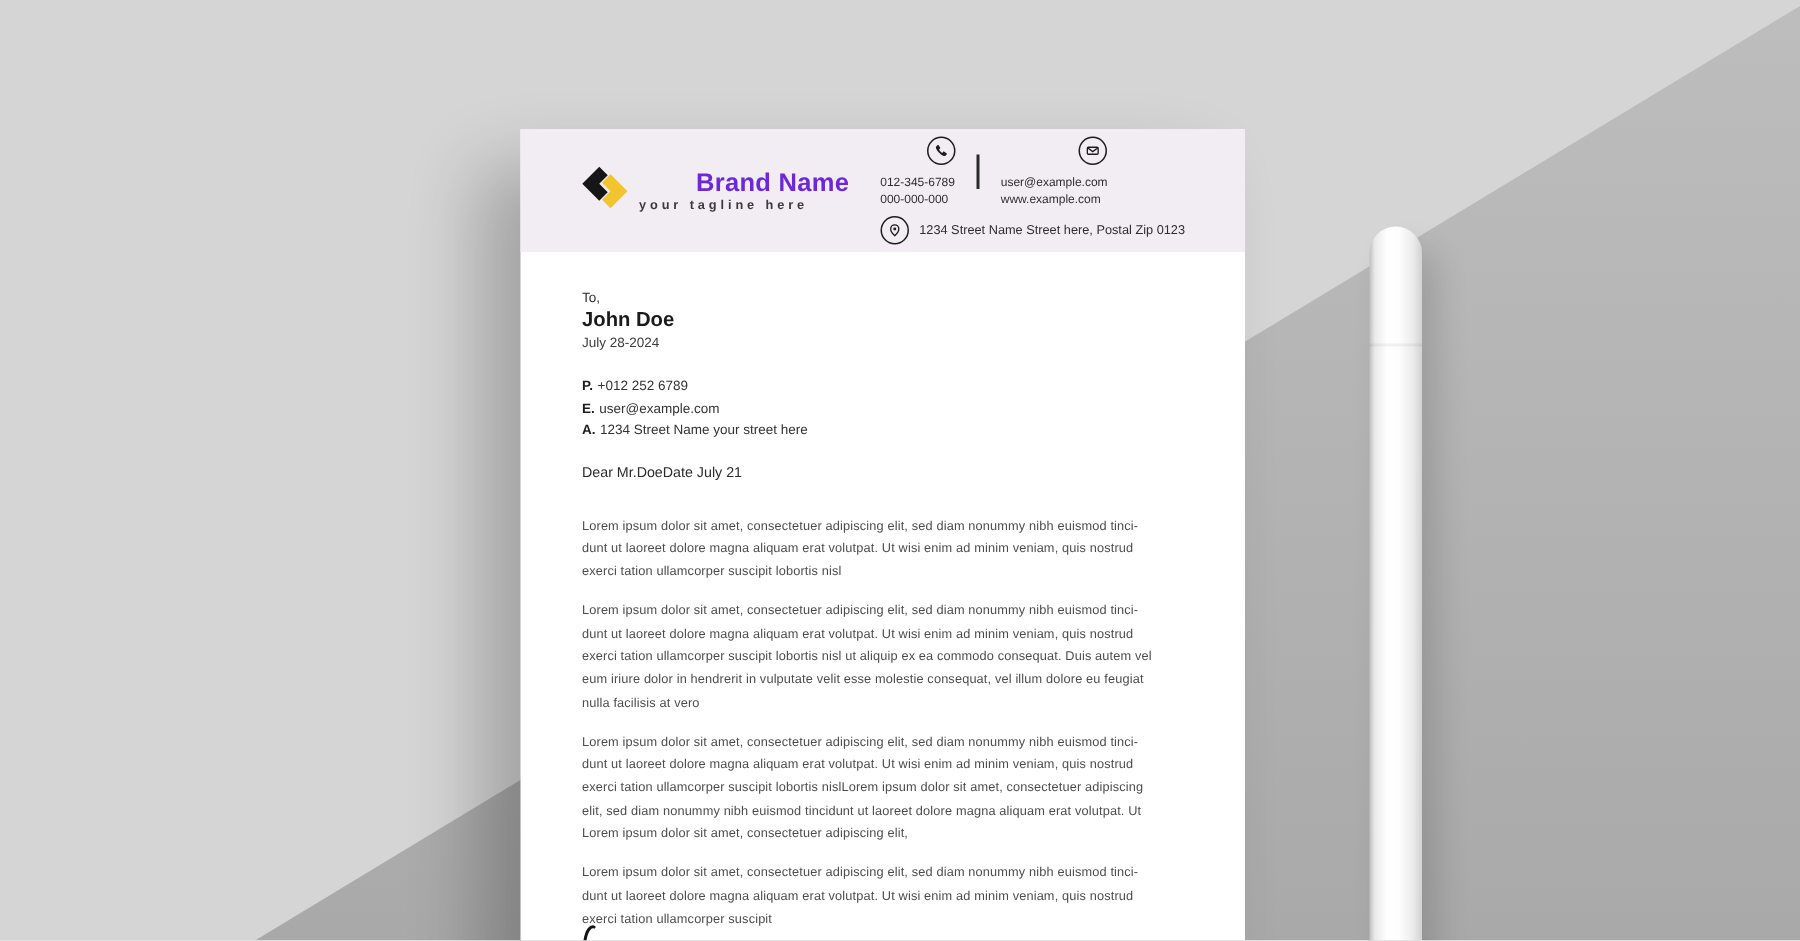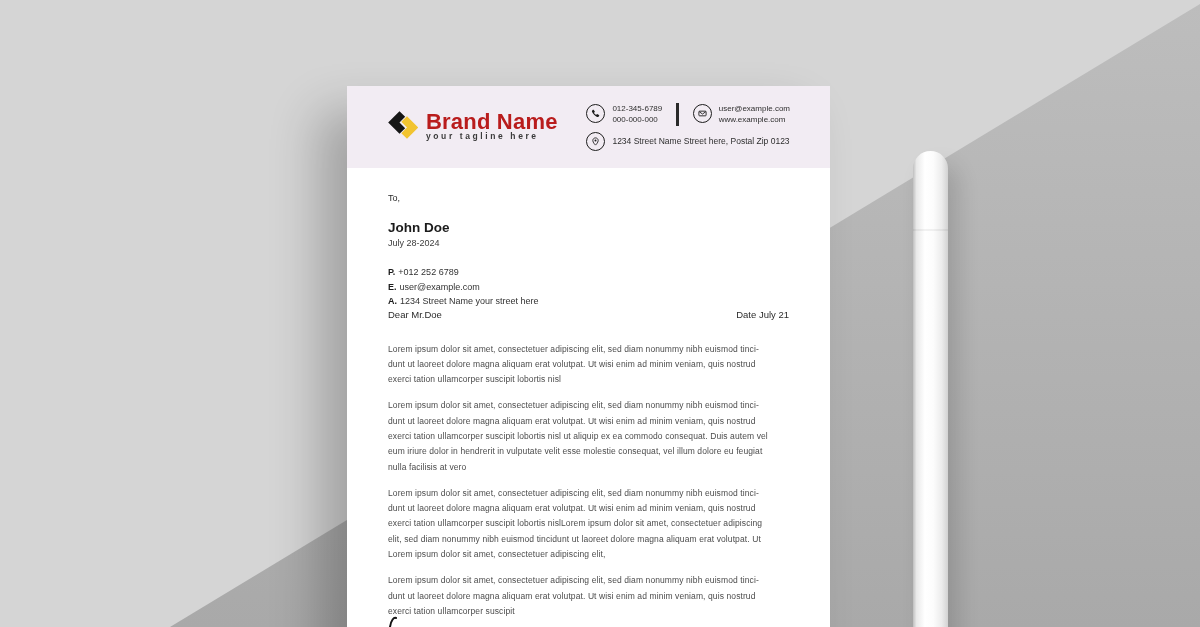--- a/index.html
+++ b/index.html
@@ -30,44 +30,44 @@
     background:#ffffff;
     box-shadow:-28px 26px 46px rgba(0,0,0,0.24);
   }
   .paper-header{
     height:82px;background:#f2ecf3;
     display:flex;align-items:center;justify-content:space-between;
     padding:0 40px 0 41px;box-sizing:border-box;
   }
   .brand{display:flex;align-items:center;gap:8px;}
   .brand-text{display:flex;flex-direction:column;}
-  .brand-name{font-size:22px;font-weight:bold;color:#b91c1c;letter-spacing:.2px;line-height:18px;}
+  .brand-name{font-size:17px;font-weight:bold;color:#6d28d9;letter-spacing:.2px;line-height:18px;margin-left:38px;}
   .brand-tagline{font-size:8.5px;color:#3b3b3b;letter-spacing:2.6px;line-height:11px;font-weight:bold;}
 
   .contact{display:flex;flex-direction:column;gap:6px;}
   .contact-top{display:flex;align-items:center;gap:10px;}
-  .c-item{display:flex;align-items:flex-start;gap:7px;}
+  .c-item{display:flex;align-items:flex-end;gap:7px;flex-direction:column;}
   .icon-circle{
     width:17px;height:17px;border:1.4px solid #1d1d1d;border-radius:50%;
     display:flex;align-items:center;justify-content:center;flex:0 0 auto;background:transparent;
   }
   .c-lines{display:flex;flex-direction:column;}
   .c-line{font-size:8px;color:#2e2e2e;line-height:10.5px;}
   .v-divider{width:2.5px;height:23px;background:#2a2a2a;margin:0 4px;}
   .contact-bottom{display:flex;align-items:center;gap:7px;}
 
   
   .paper-body{padding:25px 41px 0;box-sizing:border-box;color:#2d2d2d;}
   .to-label{font-size:9px;line-height:11px;color:#2c2c2c;}
-  .recipient-name{font-size:13.5px;font-weight:bold;color:#1b1b1b;line-height:16px;margin:16px 0 1px;}
+  .recipient-name{font-size:13.5px;font-weight:bold;color:#1b1b1b;line-height:16px;margin:1px 0 1px;}
   .recipient-date{font-size:9px;color:#3d3d3d;line-height:12px;}
   .sender-block{margin-top:16px;}
   .sender-row{font-size:9px;line-height:14.5px;color:#333;}
   .sender-row b{color:#1c1c1c;margin-right:3px;}
-  .salutation-row{margin-top:0;display:flex;justify-content:space-between;font-size:9.5px;color:#2c2c2c;}
+  .salutation-row{margin-top:16px;display:flex;justify-content:flex-start;font-size:9.5px;color:#2c2c2c;}
   .paragraphs{margin-top:22px;}
   .paragraphs p{
     margin:0 0 11px;font-size:8.5px;line-height:15.3px;color:#4c4c4c;
     white-space:pre-line;letter-spacing:.1px;
   }
   .signature{position:absolute;left:40px;top:524px;}
 </style>
 </head>
 <body>
 

